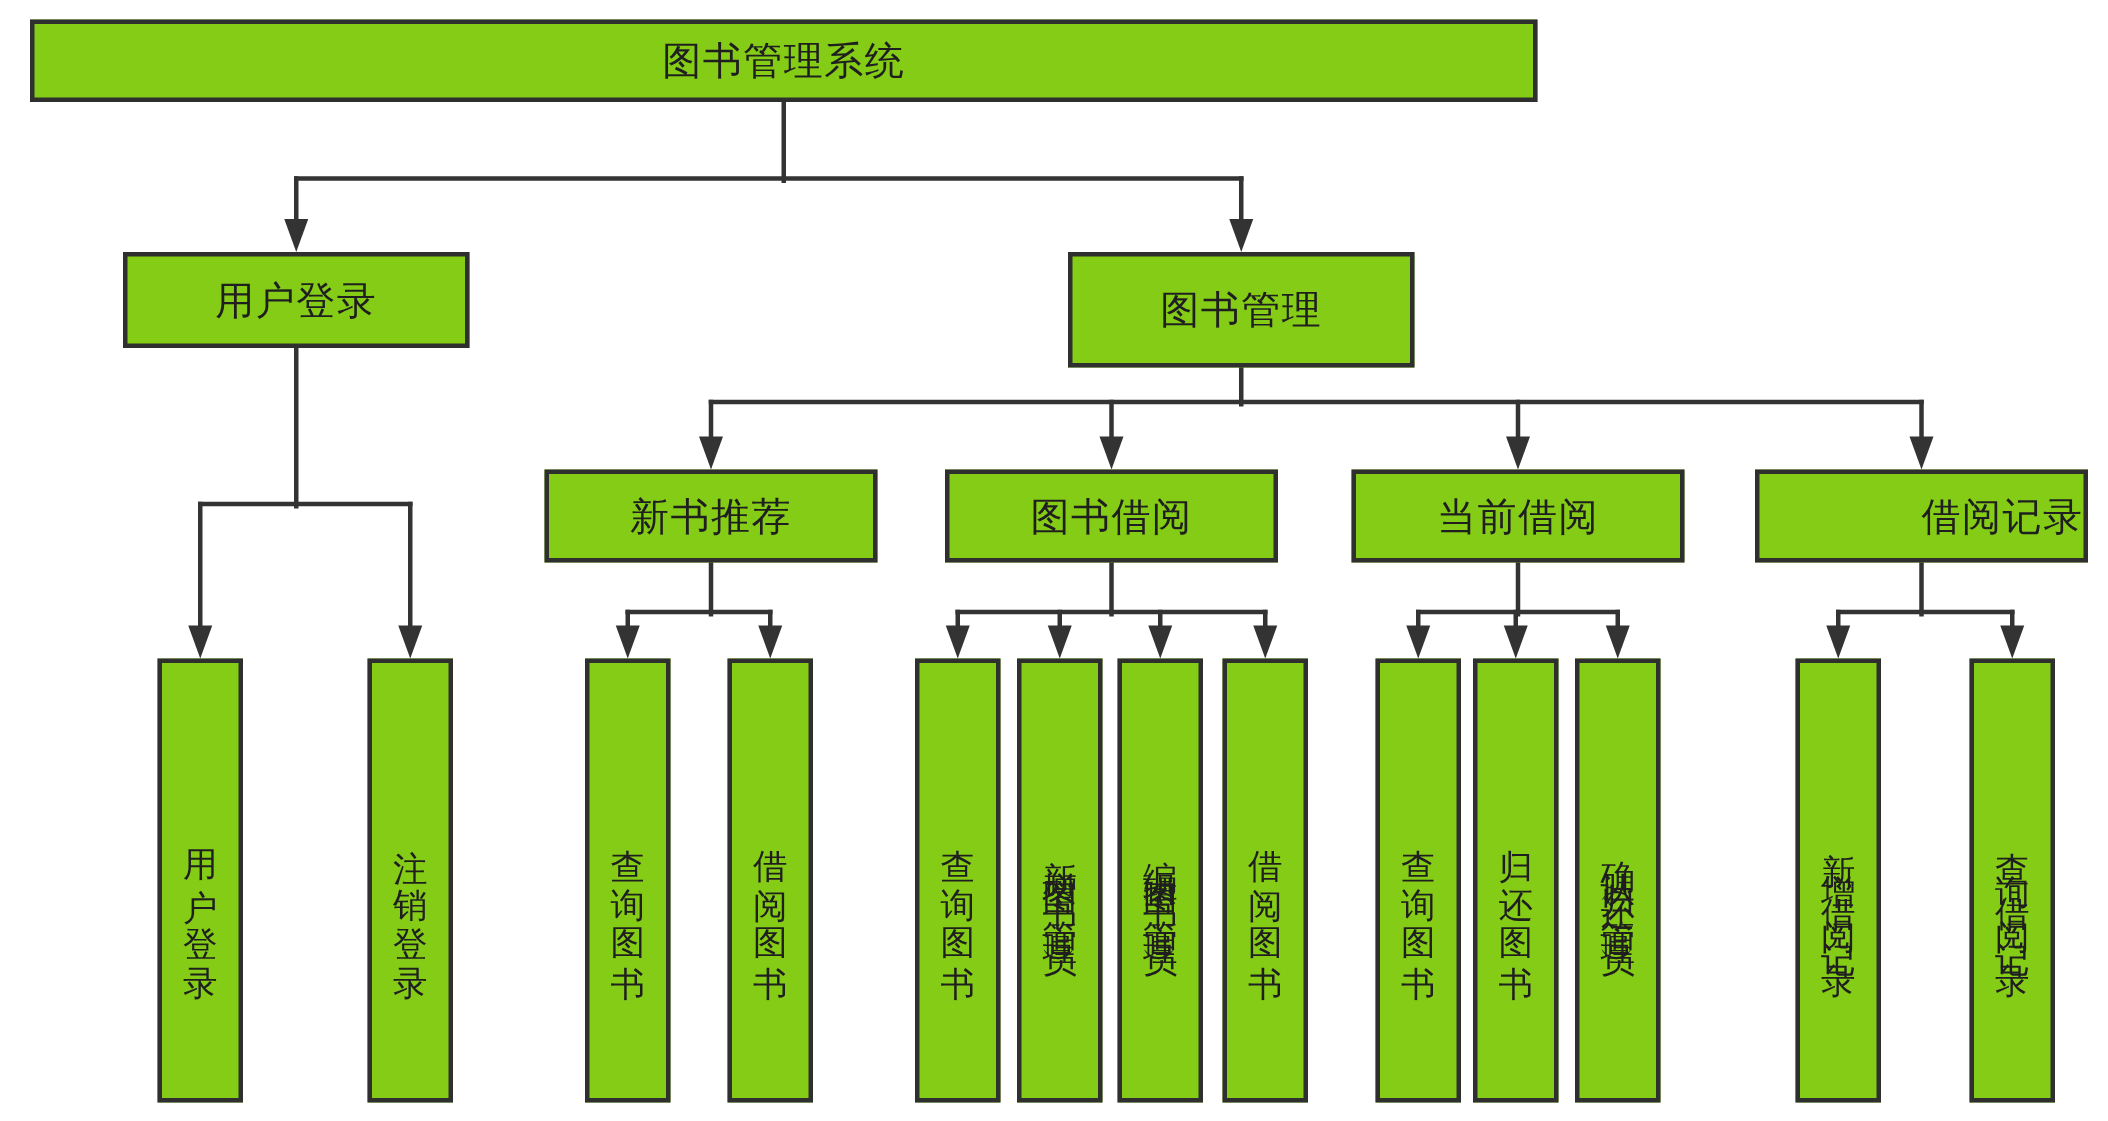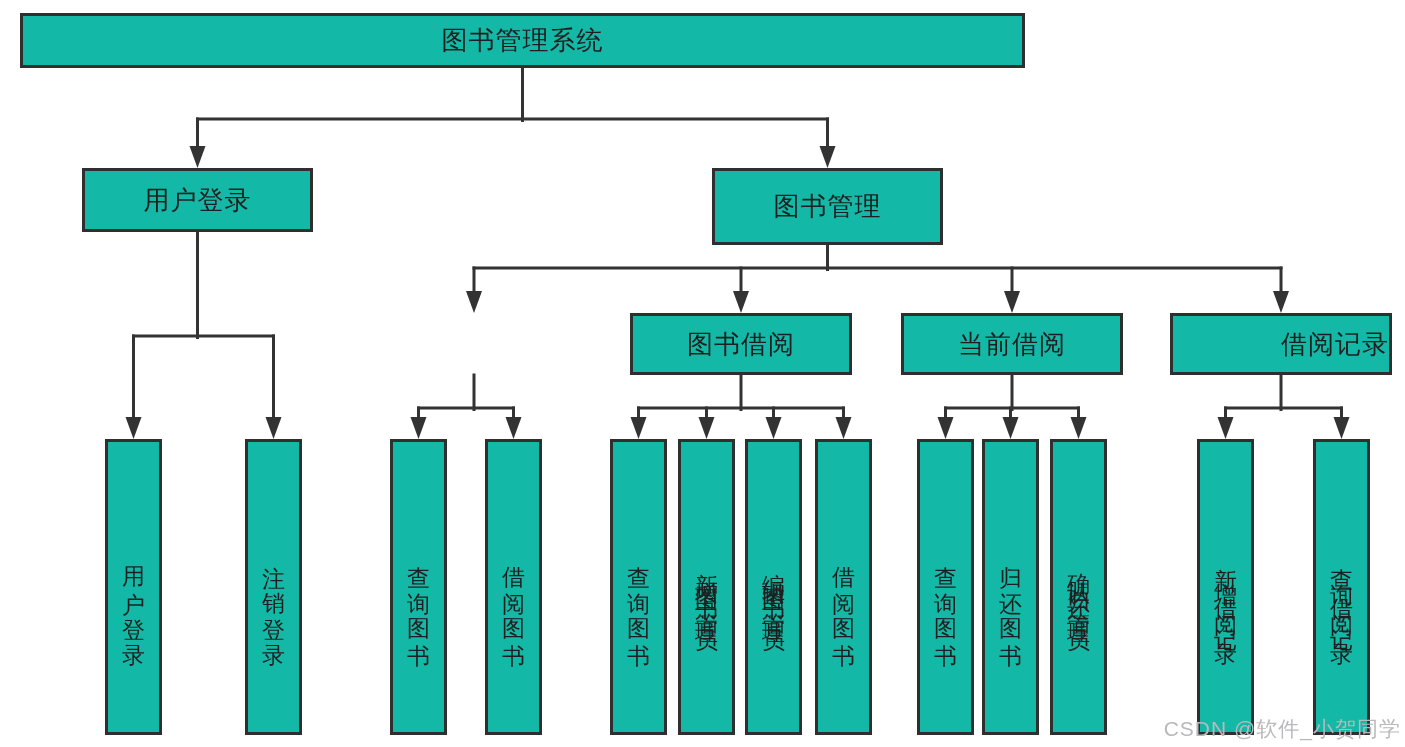--- a/index.html
+++ b/index.html
@@ -16,21 +16,21 @@
     position: absolute;
     left: 0; top: 0;
     width: 1405px; height: 747px;
   }
   .connectors line { stroke: #333333; stroke-width: 3; stroke-linecap: square; }
   .connectors polygon { fill: #333333; }
   .node {
     position: absolute;
     box-sizing: border-box;
     border: 3px solid #2f2f2f;
-    background: #14b8a6;
+    background: #84cc16;
     display: flex;
     align-items: center;
     justify-content: center;
     color: #1f1f1f;
   }
   .hnode span {
     font-size: 26px;
     letter-spacing: 1px;
     white-space: nowrap;
   }
@@ -125,20 +125,23 @@
     <span>图书管理系统</span>
   </div>
 
   <div class="node hnode" style="left:82px; top:168px; width:231px; height:64px;">
     <span>用户登录</span>
   </div>
   <div class="node hnode" style="left:712px; top:168px; width:231px; height:77px;">
     <span>图书管理</span>
   </div>
 
+  <div class="node hnode" style="left:363px; top:313px; width:222px; height:62px;">
+    <span>新书推荐</span>
+  </div>
   <div class="node hnode" style="left:630px; top:313px; width:222px; height:62px;">
     <span>图书借阅</span>
   </div>
   <div class="node hnode" style="left:901px; top:313px; width:222px; height:62px;">
     <span>当前借阅</span>
   </div>
   <div class="node hnode" style="left:1170px; top:313px; width:222px; height:62px;justify-content:flex-end;">
     <span>借阅记录</span>
   </div>
 
@@ -179,15 +182,14 @@
     <span>确认归还（管理员）</span>
   </div>
 
   <div class="node leaf ls6" style="left:1197px; top:439px; width:57px; height:296px;">
     <span>新增借阅记录</span>
   </div>
   <div class="node leaf ls6" style="left:1313px; top:439px; width:57px; height:296px;">
     <span>查询借阅记录</span>
   </div>
 
-  <div class="watermark">CSDN @软件_小贺同学</div>
 
 </div>
 
 </body></html>

